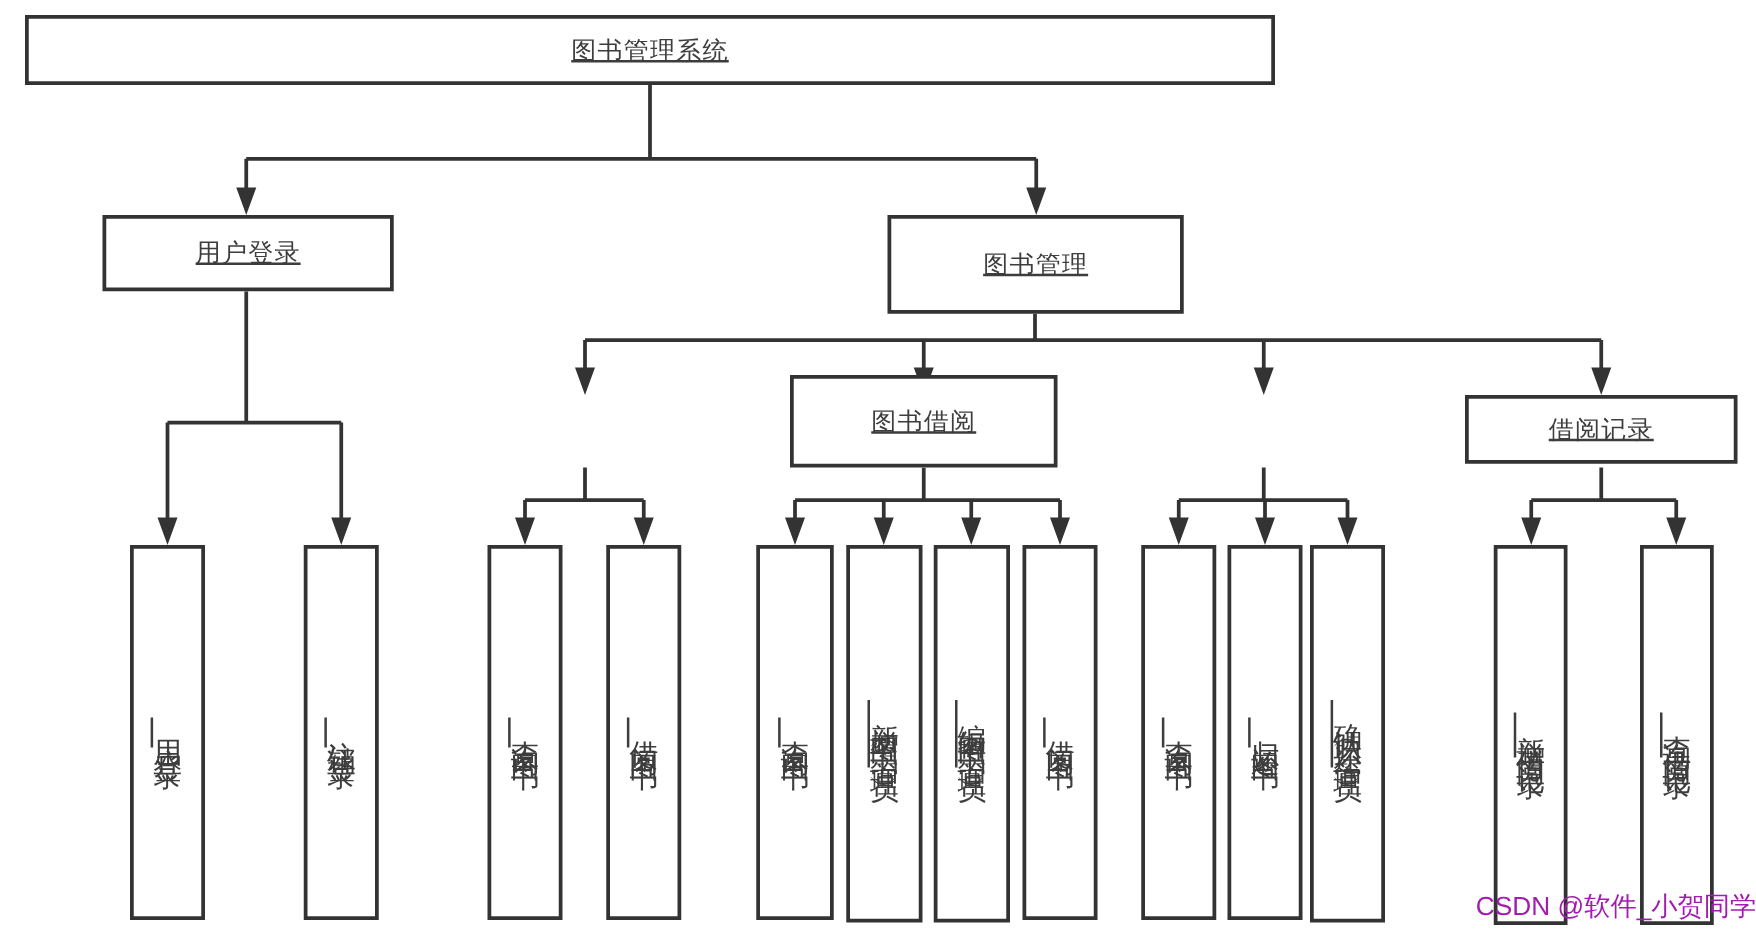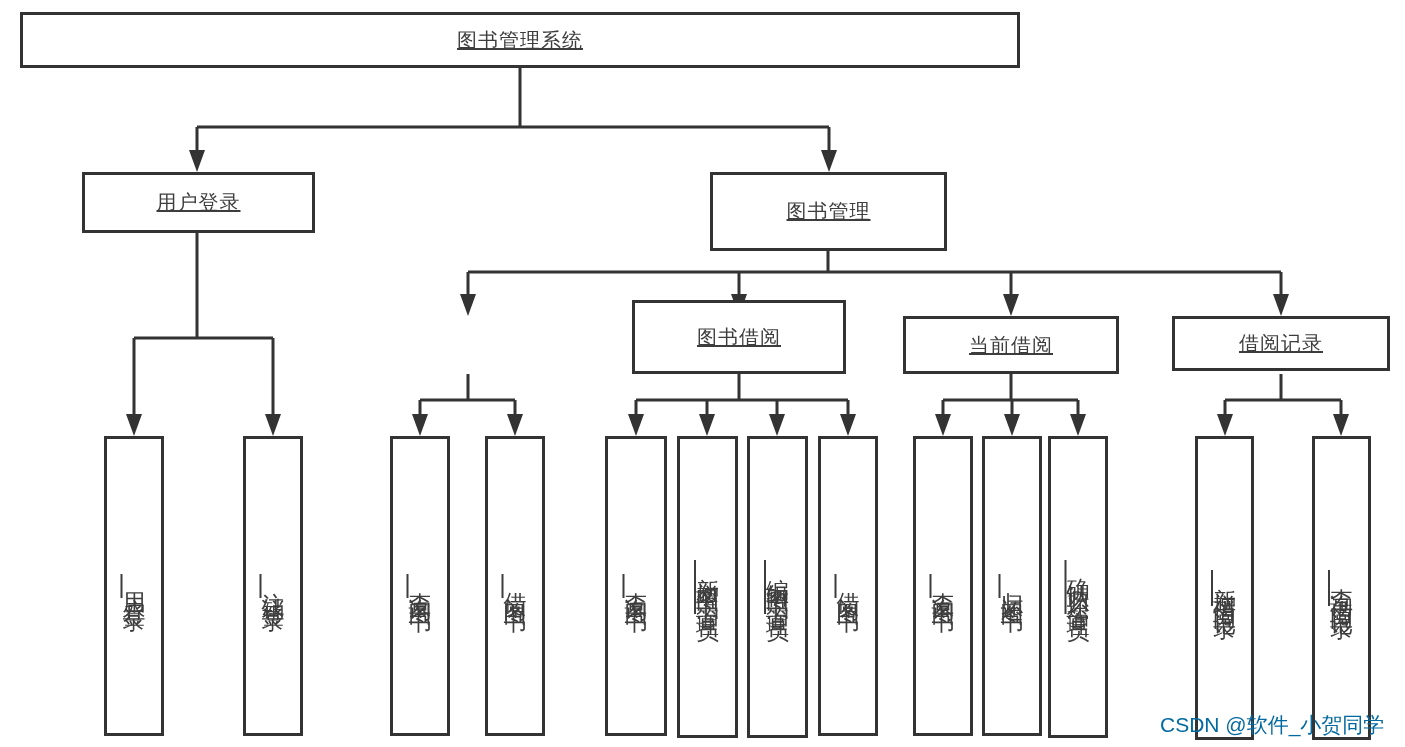--- a/index.html
+++ b/index.html
@@ -37,21 +37,22 @@
     text-orientation: mixed;
     letter-spacing: 6px;
     line-height: 1;
   }
   .watermark {
     position: absolute;
     left: 1160px;
     top: 711px;
     width: 245px;
     font-size: 21px;
-    color: #0369a1;
+    color: #a21caf;
+    text-align: right;
     white-space: nowrap;
     z-index: 5;
   }
 </style>
 </head>
 <body>
 
 <div class="canvas">
 
   <svg class="wires" width="1405" height="747">
@@ -92,23 +93,20 @@
   <div class="node hnode" style="left:82px;top:172px;width:233px;height:61px">
     <span>用户登录</span>
   </div>
   <div class="node hnode" style="left:710px;top:172px;width:237px;height:79px">
     <span>图书管理</span>
   </div>
 
   <div class="node hnode" style="left:632px;top:300px;width:214px;height:74px">
     <span>图书借阅</span>
   </div>
-  <div class="node hnode" style="left:903px;top:316px;width:216px;height:58px">
-    <span>当前借阅</span>
-  </div>
   <div class="node hnode" style="left:1172px;top:316px;width:218px;height:55px">
     <span>借阅记录</span>
   </div>
 
   <div class="node leaf" style="left:104px;top:436px;width:60px;height:300px">
     <span class="vtext">用户登录</span>
   </div>
   <div class="node leaf" style="left:243px;top:436px;width:60px;height:300px">
     <span class="vtext">注销登录</span>
   </div>

